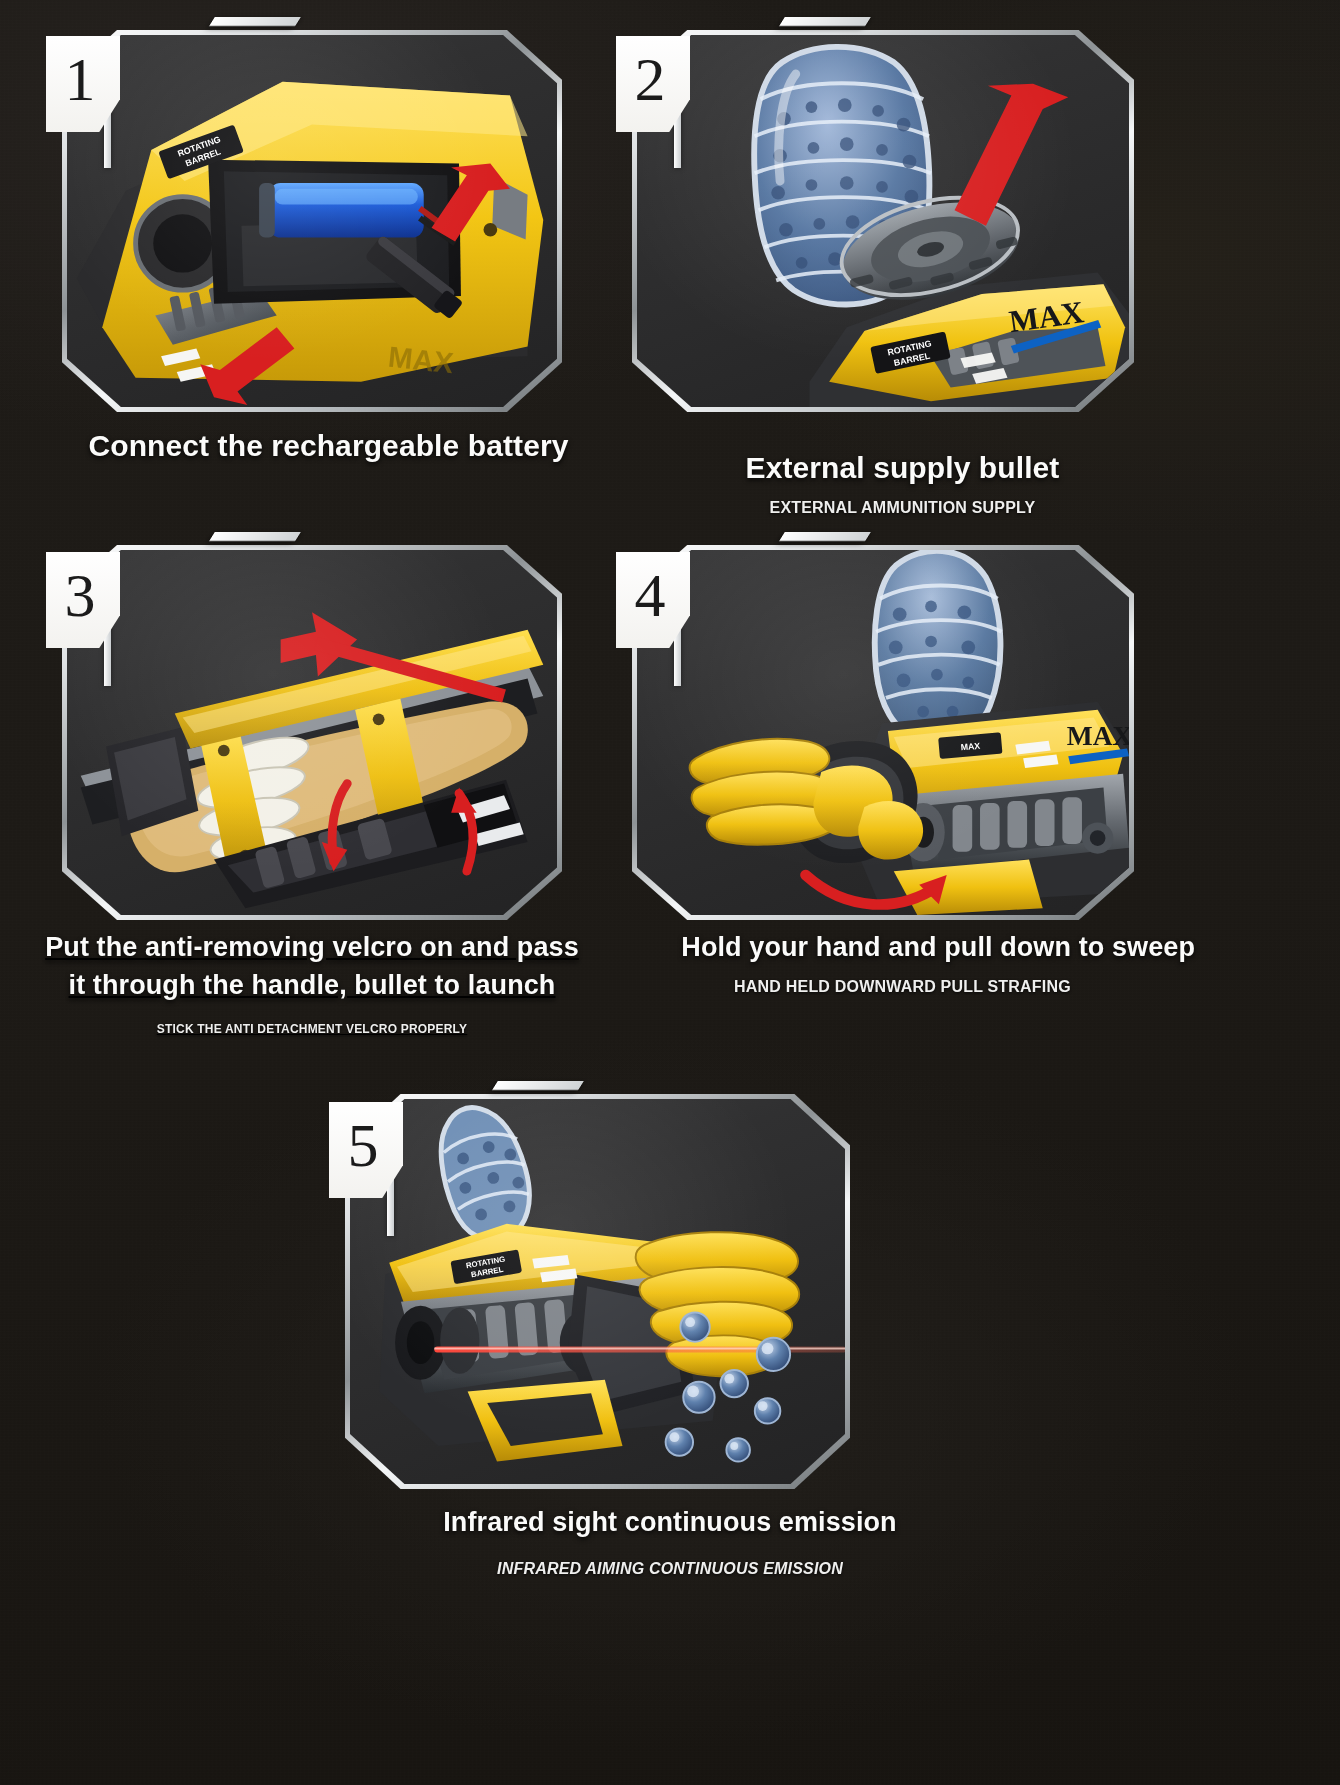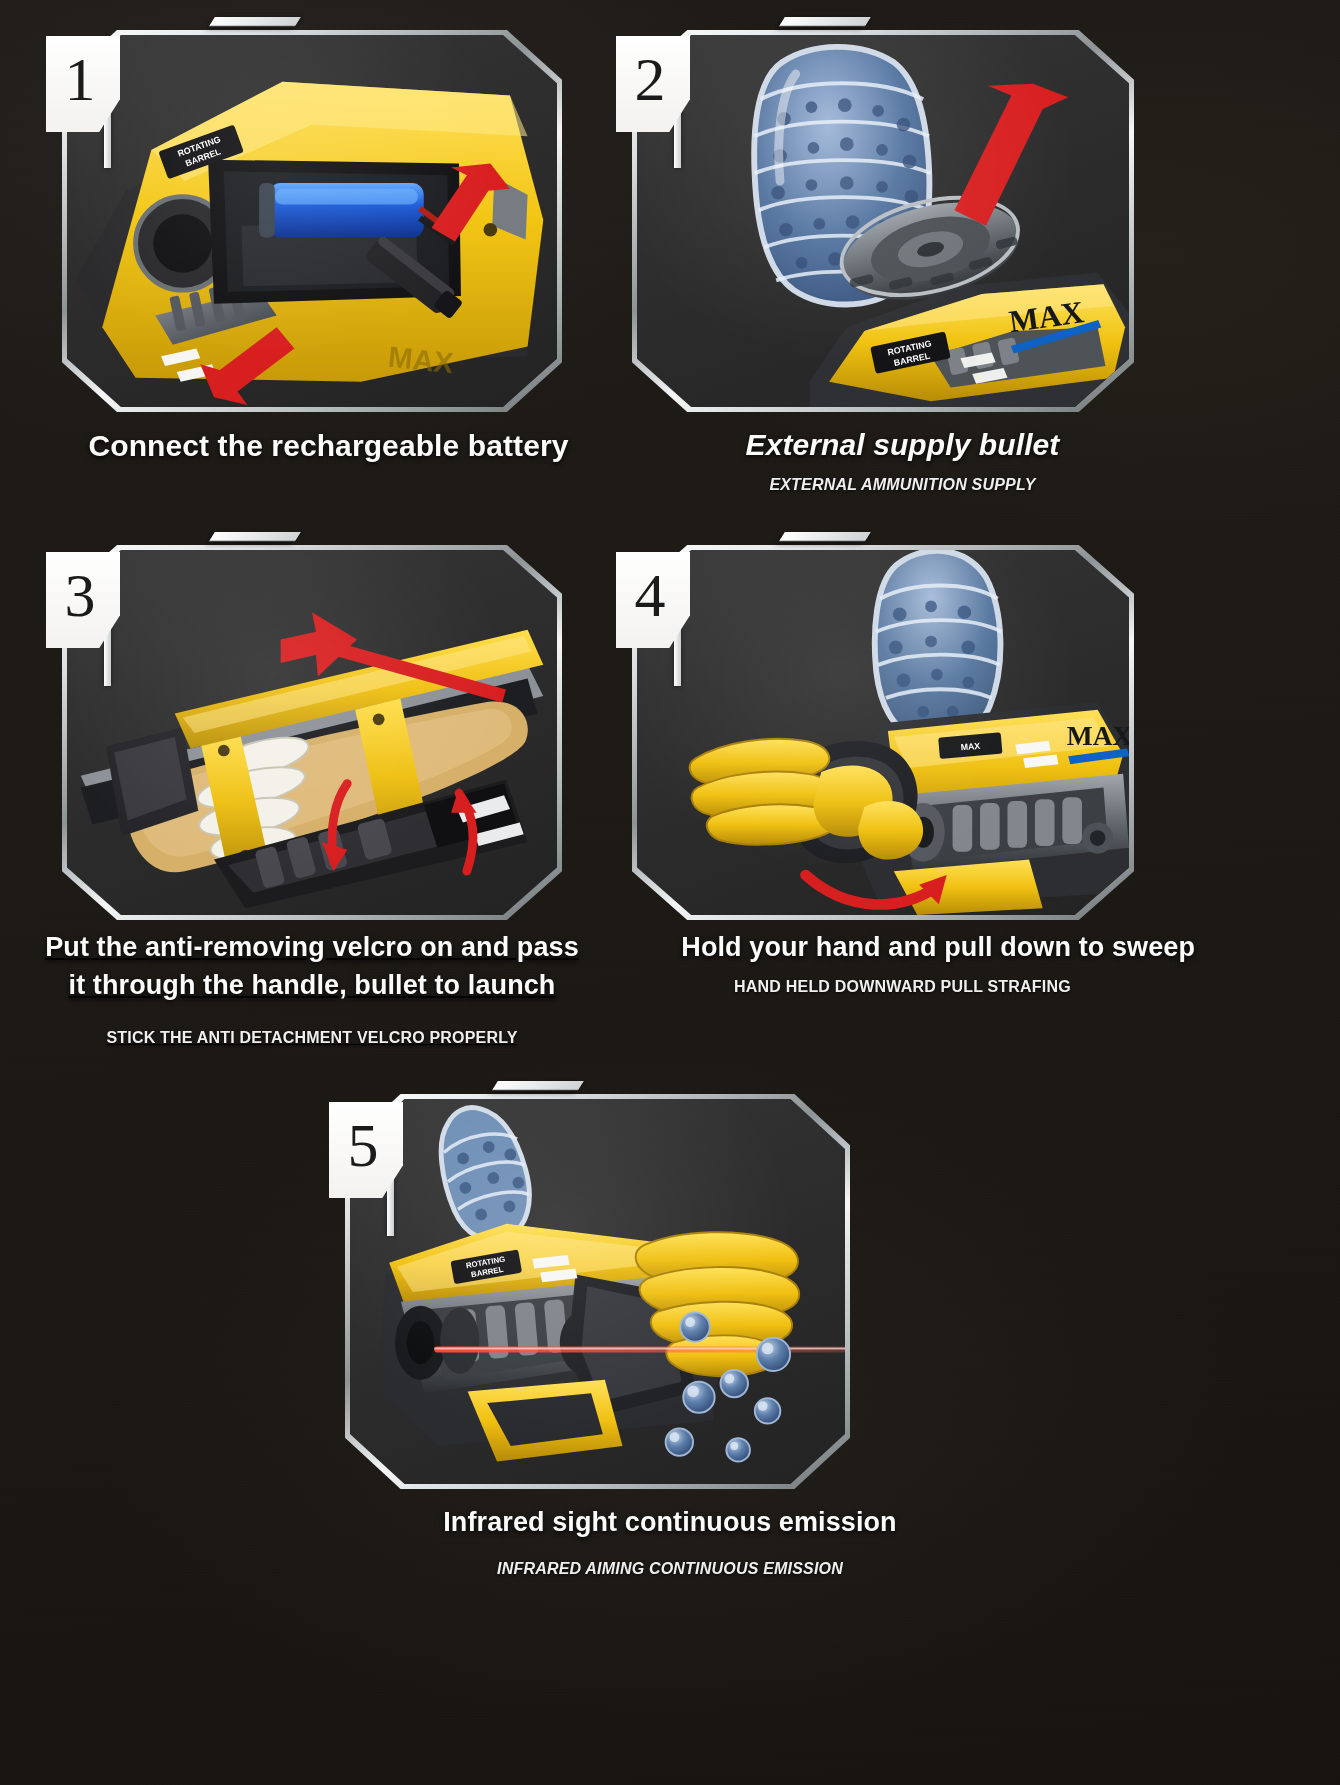--- a/index.html
+++ b/index.html
@@ -283,21 +283,21 @@
 
       <path d="M404 50 L440 64 L414 76 L356 196 L324 180 L382 62 L358 52 Z" fill="#d81f20"></path>
     </svg>
   </div>
   <div class="dash" style="left:150px; top:-13px;"></div>
 </div>
 <div class="stem" style="left:674px; top:100px; height:68px;"></div>
 <div class="badge" style="left:616px; top:36px;">
   <span>2</span>
 </div>
-<div class="cap" style="left:610px; top:425px; width:585px;font-style:italic;">
+<div class="cap" style="left:610px; top:448px; width:585px;">
   <div class="t1" style="font-size:30px; line-height:40px;">External supply bullet</div>
   <div class="t2" style="font-size:16px; line-height:26px; margin-top:7px;">EXTERNAL AMMUNITION SUPPLY</div>
 </div>
 
 <div class="panel" style="left:62px; top:545px; width:500px; height:375px;">
   <div class="frame"></div>
   <div class="frame-in">
     <svg class="sv" viewBox="0 0 500 375" preserveAspectRatio="none">
       <defs>
         <linearGradient id="y3" x1="0" y1="0" x2="0" y2="1">
@@ -369,21 +369,21 @@
   </div>
   <div class="dash" style="left:150px; top:-13px;"></div>
 </div>
 <div class="stem" style="left:104px; top:618px; height:68px;"></div>
 <div class="badge" style="left:46px; top:552px;">
   <span>3</span>
 </div>
 <div class="cap" style="left:16px; top:928px; width:592px;text-decoration:underline;">
   <div class="t1" style="font-size:27px; line-height:38px;">Put the anti-removing velcro on and pass</div>
   <div class="t1" style="font-size:27px; line-height:38px;">it through the handle, bullet to launch</div>
-  <div class="t2" style="font-size:16px; line-height:26px; margin-top:21px;">STICK THE ANTI DETACHMENT VELCRO PROPERLY</div>
+  <div class="t2" style="font-size:12px; line-height:26px; margin-top:12px;">STICK THE ANTI DETACHMENT VELCRO PROPERLY</div>
 </div>
 
 <div class="panel" style="left:632px; top:545px; width:502px; height:375px;">
   <div class="frame"></div>
   <div class="frame-in">
     <svg class="sv" viewBox="0 0 502 375" preserveAspectRatio="none">
       <defs>
         <linearGradient id="y4" x1="0" y1="0" x2="0" y2="1">
           <stop offset="0" stop-color="#ffe05a"></stop>
             <stop offset=".5" stop-color="#f0c111"></stop>

